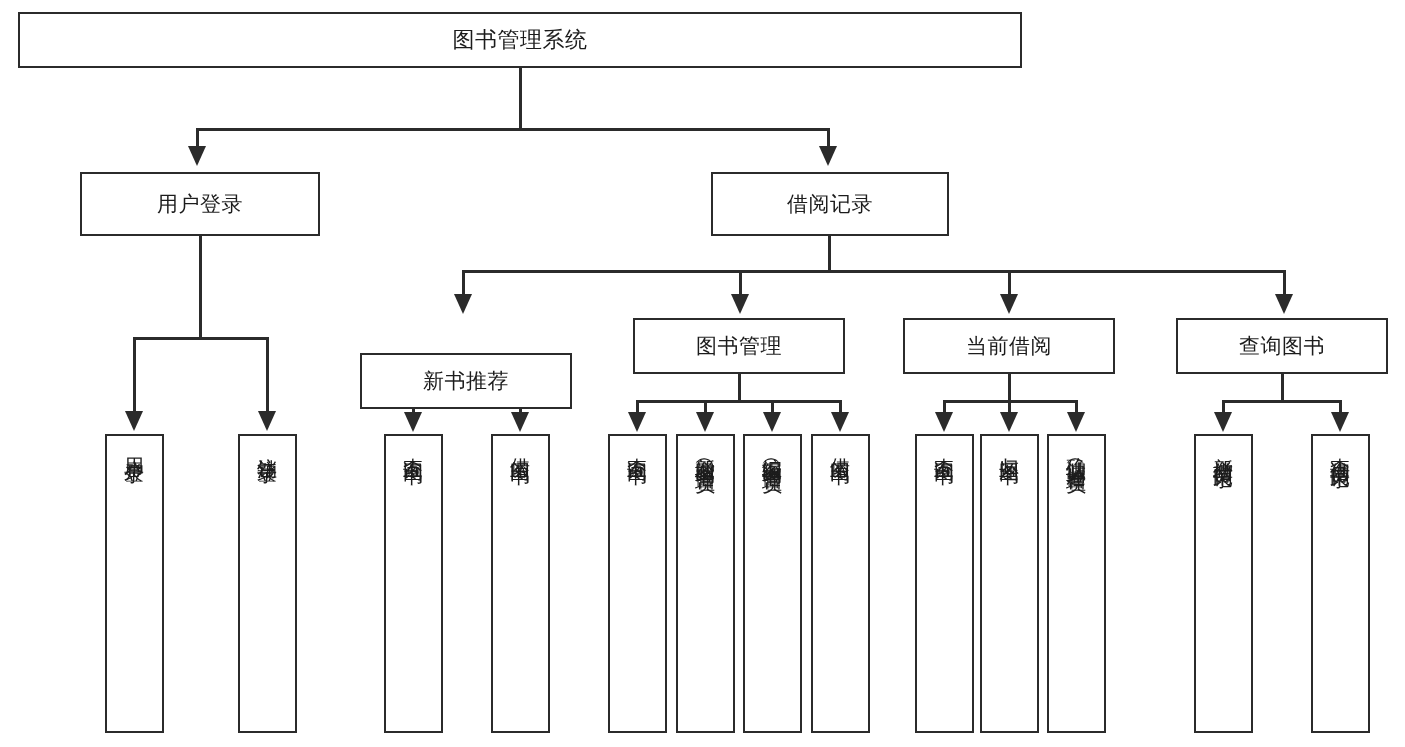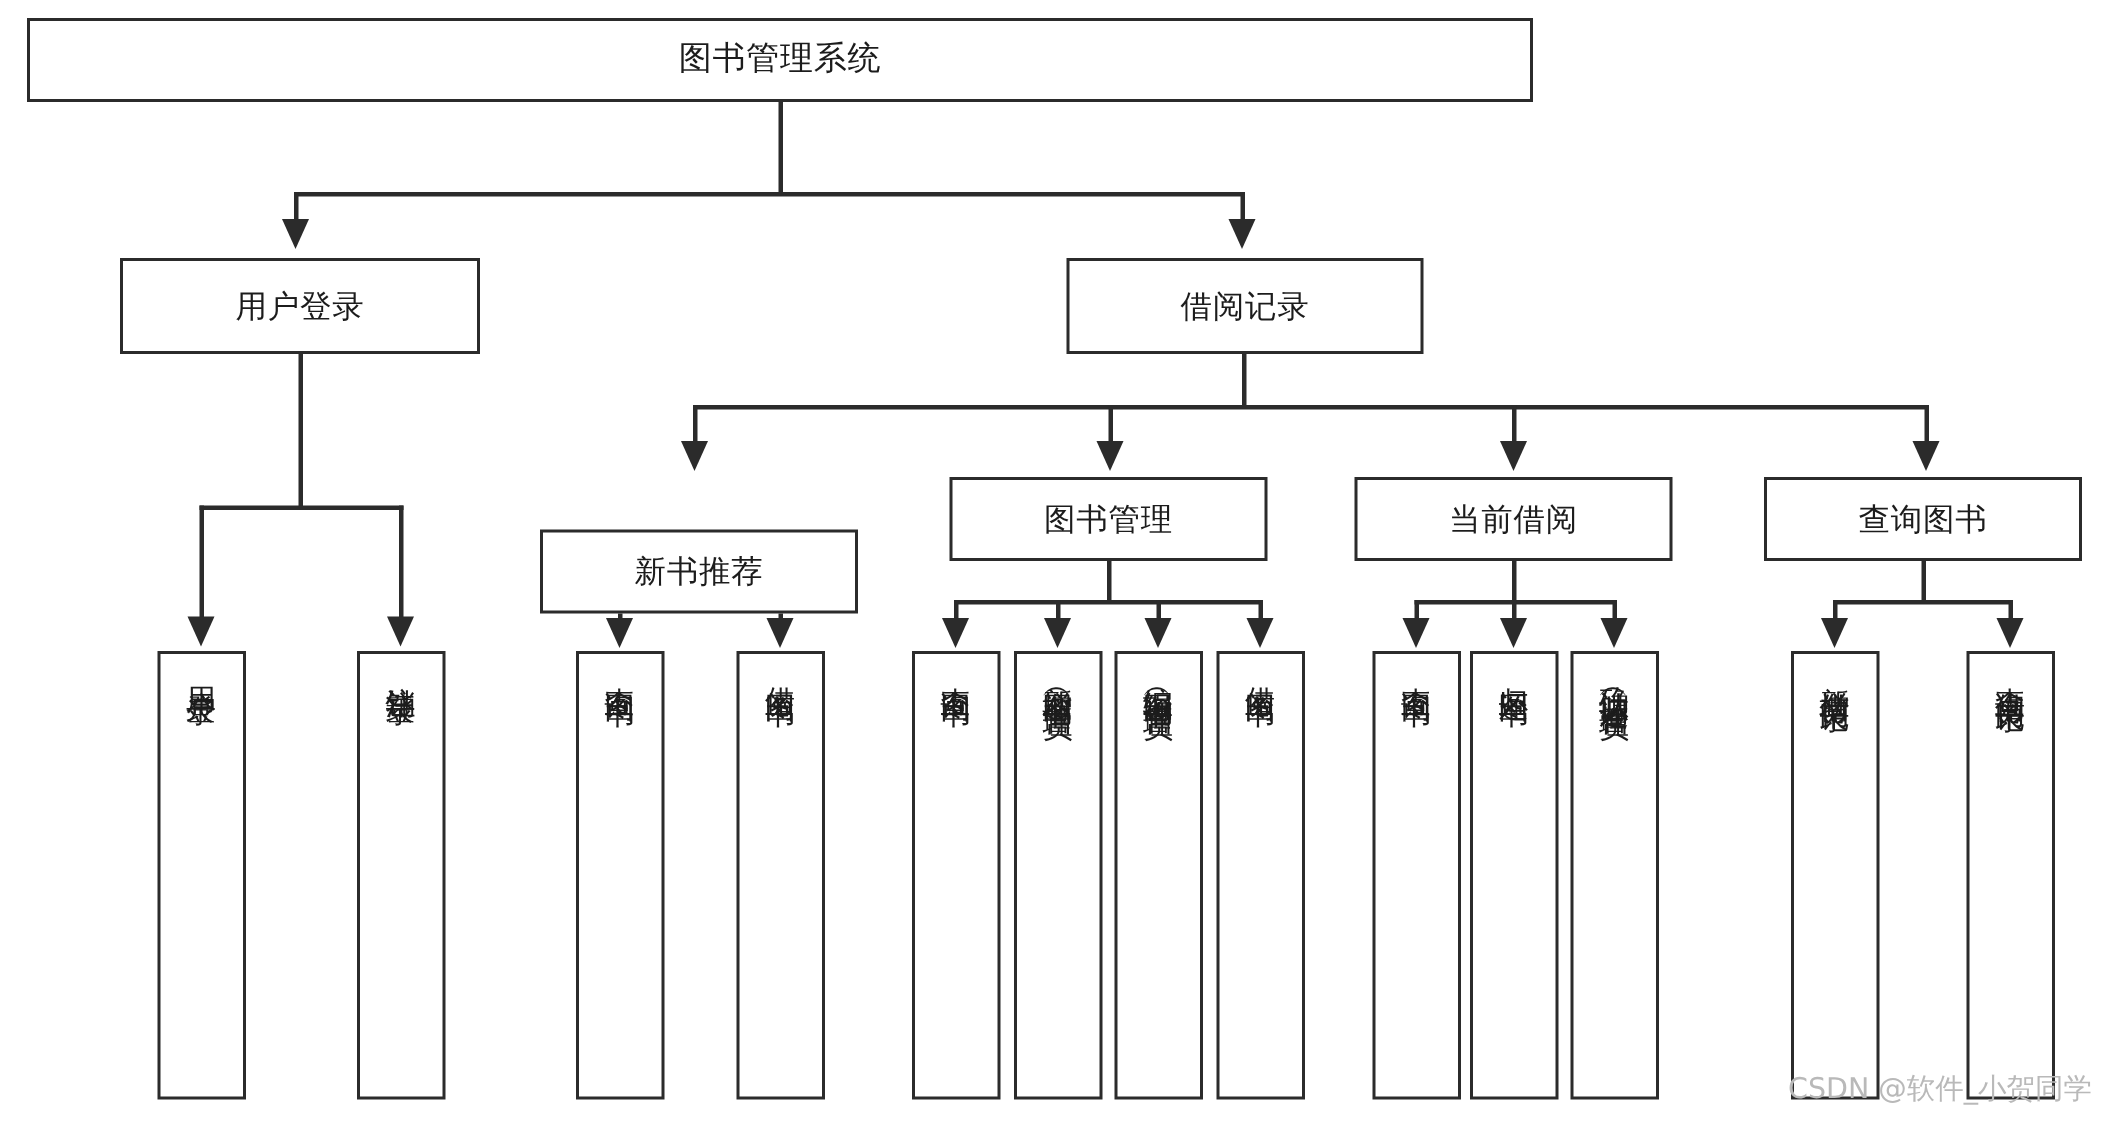--- a/index.html
+++ b/index.html
@@ -208,15 +208,14 @@
   <div class="edge v-line" style="left:1339px; top:400px; width:3px; height:16px;"></div>
   <div class="arrow" style="left:1331px; top:412px;"></div>
 
   <div class="node vert" style="left:1194px; top:434px; width:59px; height:299px;">
     <span class="label">新增借阅记录</span>
   </div>
   <div class="node vert" style="left:1311px; top:434px; width:59px; height:299px;">
     <span class="label">查询借阅记录</span>
   </div>
 
-  <div id="watermark" style="left:1192px; top:713px;">CSDN @软件_小贺同学</div>
 
 </div>
 
 </body></html>

